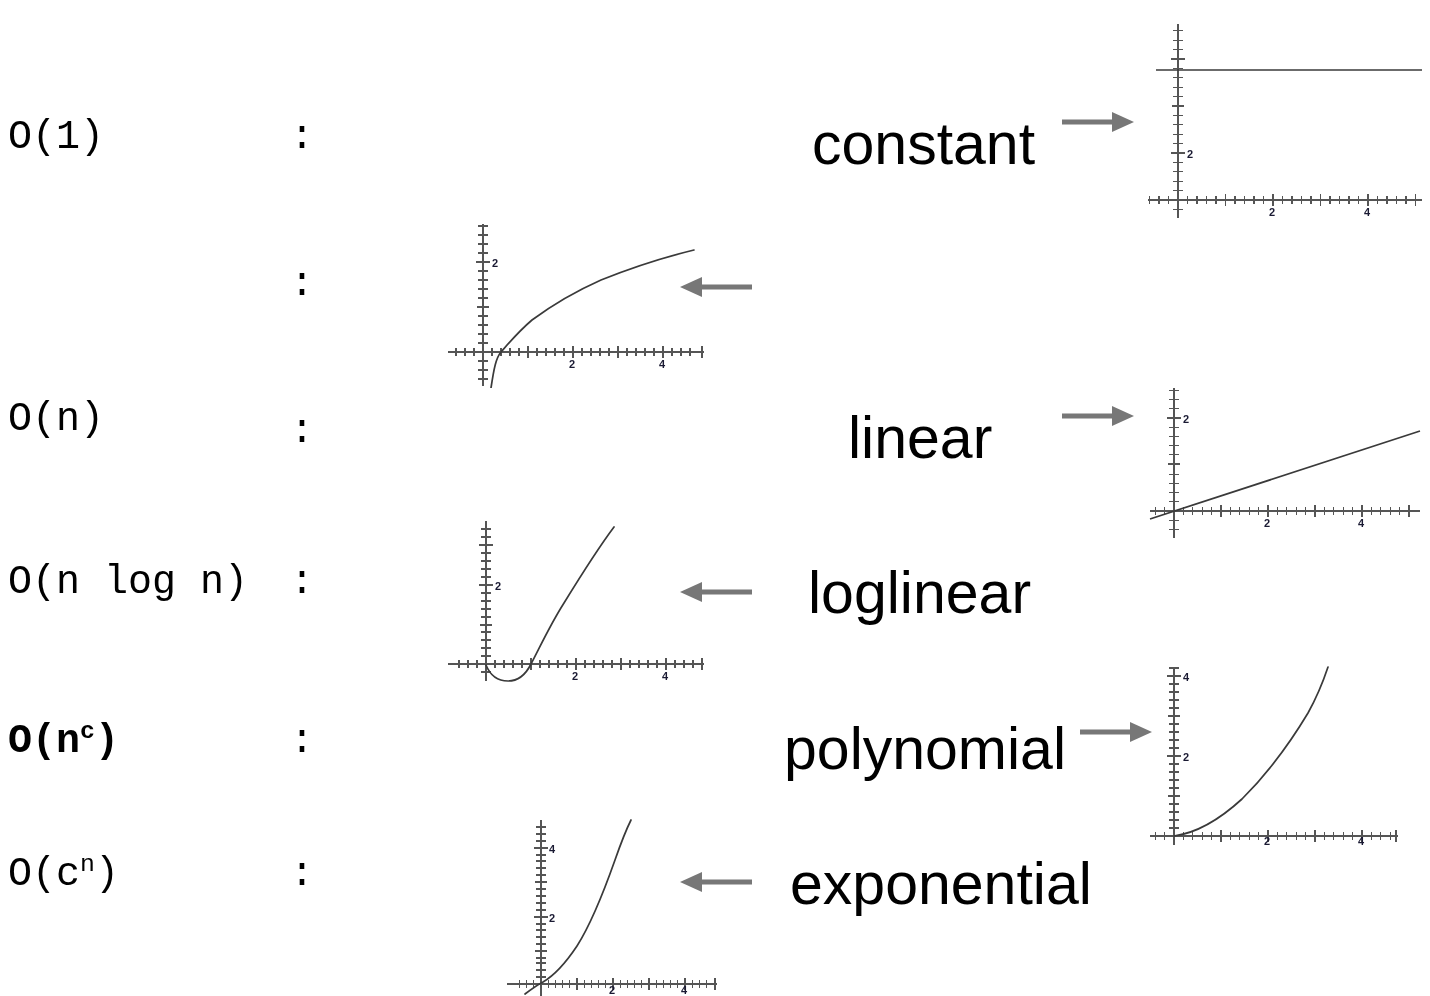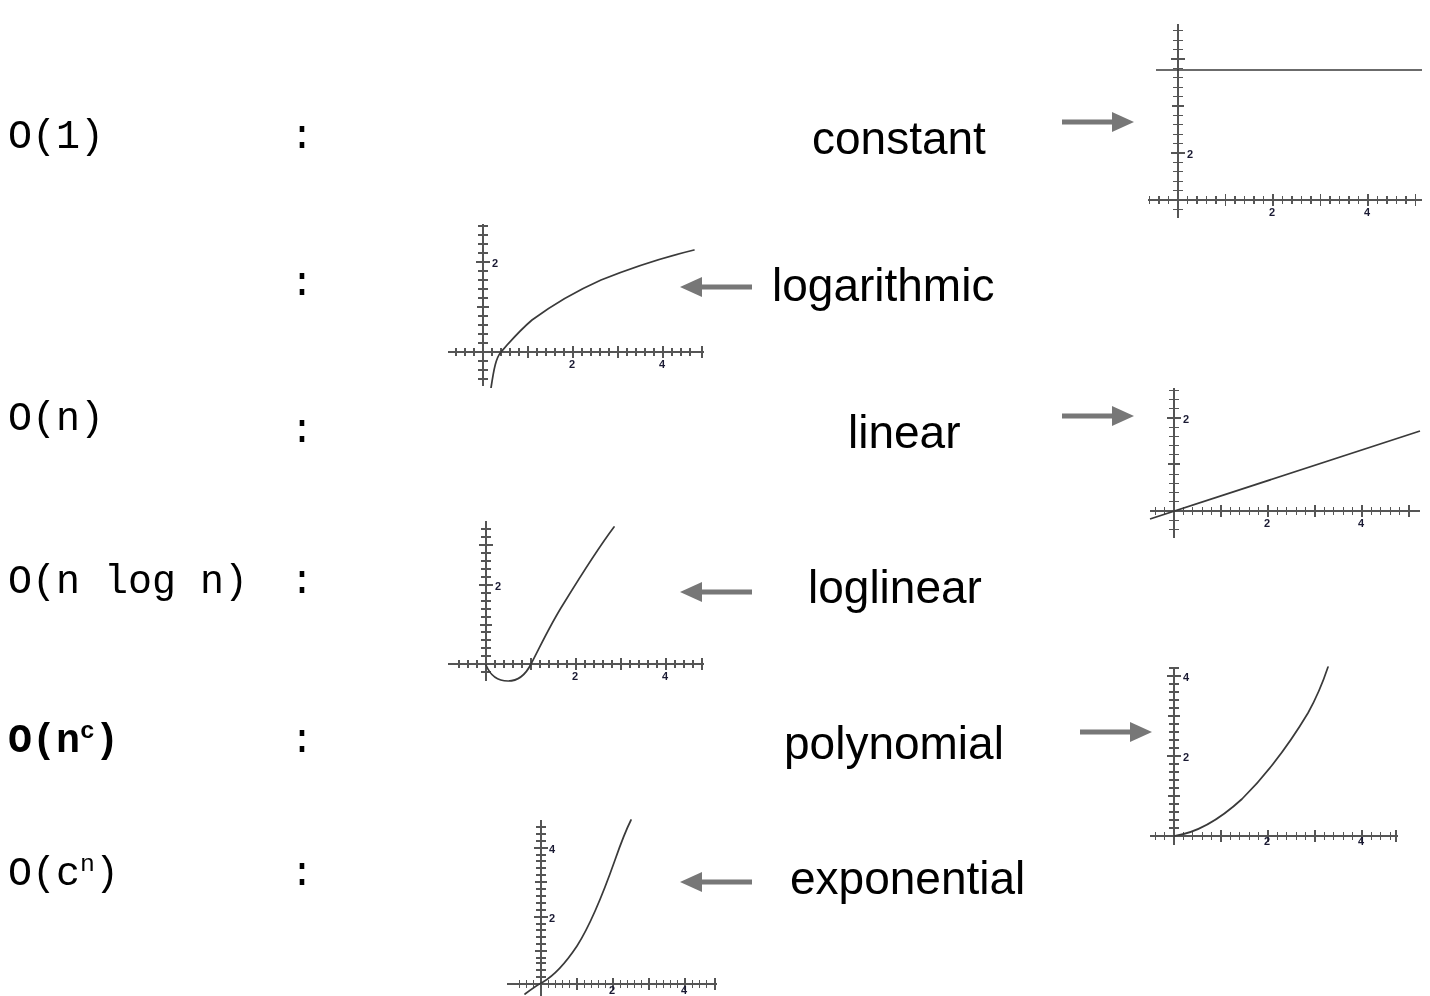--- a/index.html
+++ b/index.html
@@ -22,21 +22,21 @@
   }
   .bigo sup{
     font-size:0.62em;
     vertical-align:super;
     line-height:0;
   }
 
   
   .cname{
     font-family:"Liberation Sans", sans-serif;
-    font-size:46px;
+    font-size:59px;
     color:#000;
     white-space:nowrap;
     line-height:1;
   }
 
   
   .arrow{display:block;}
 
   
   .plot{position:absolute;}
@@ -128,21 +128,20 @@
     </svg>
   </div>
 
   <div class="abs bigo" style="left:290px;top:265px;">:</div>
   <div class="abs" style="left:678px;top:268px;">
     <svg class="arrow" width="76" height="34" viewBox="0 0 76 34">
       <path d="M74 19 L18 19" stroke="#777777" stroke-width="5" fill="none"></path>
       <path d="M24 9 L2 19 L24 29 Z" fill="#777777"></path>
     </svg>
   </div>
-  <div class="abs cname" style="left:772px;top:262px;">logarithmic</div>
   <div class="plot" style="left:446px;top:218px;">
     <svg width="268" height="170" viewBox="0 0 268 170">
       <g stroke="#555555" stroke-width="1.6" fill="none" shape-rendering="crispEdges">
         <line x1="2" y1="134" x2="258" y2="134"></line>
         <line x1="37" y1="6" x2="37" y2="168"></line>
         <line x1="37" y1="127" x2="37" y2="143" stroke-width="2.2"></line>
         <line x1="82" y1="128" x2="82" y2="140"></line>
         <line x1="127" y1="128" x2="127" y2="140" stroke-width="2.2"></line>
         <line x1="172" y1="128" x2="172" y2="140"></line>
         <line x1="217" y1="128" x2="217" y2="140" stroke-width="2.2"></line>

